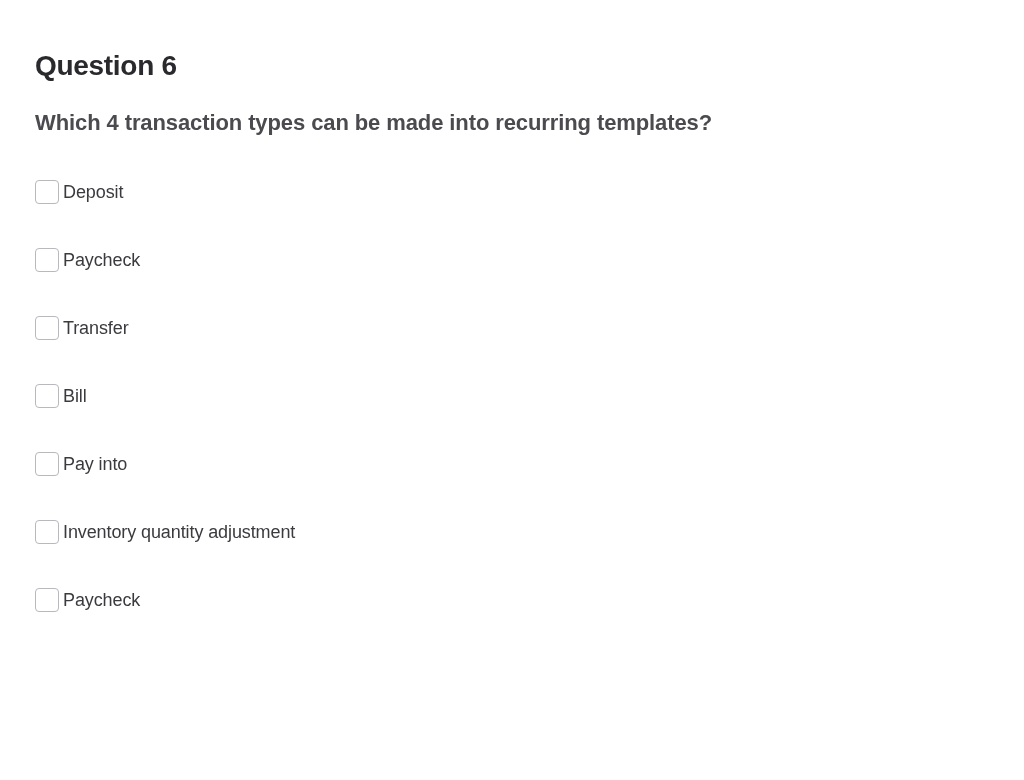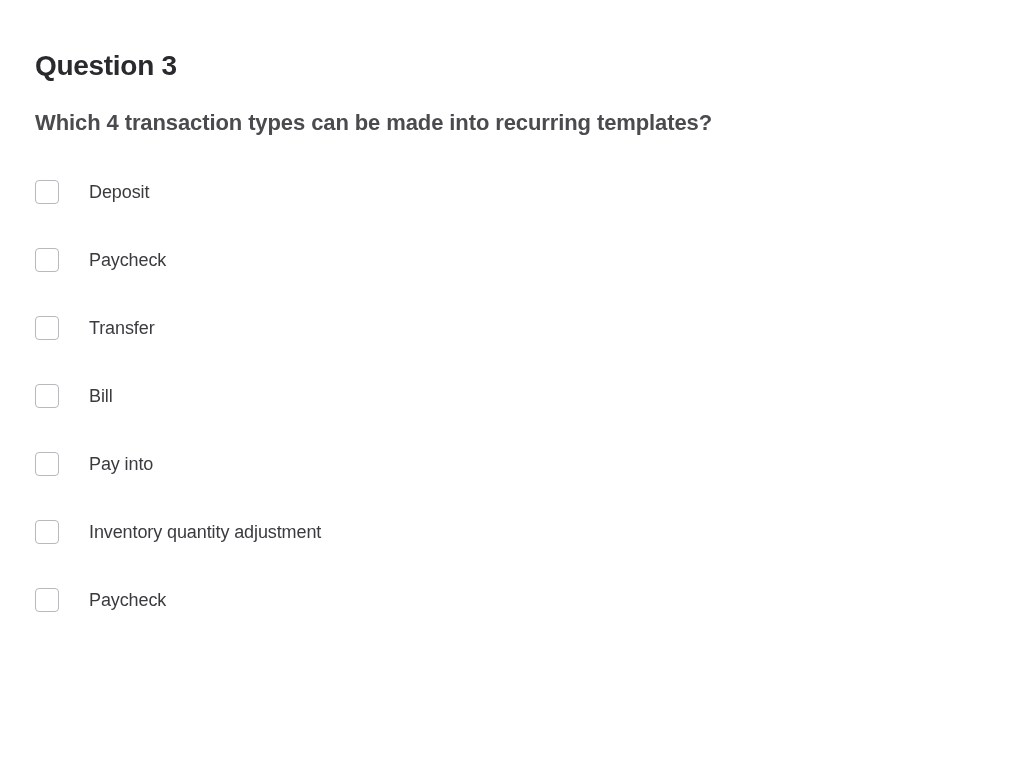--- a/index.html
+++ b/index.html
@@ -30,21 +30,21 @@
       letter-spacing: -0.1px;
     }
     .options-list {
       display: flex;
       flex-direction: column;
       gap: 44px;
     }
     .option-row {
       display: flex;
       align-items: center;
-      gap: 30px;
+      gap: 4px;
       cursor: pointer;
     }
     .checkbox {
       width: 24px;
       height: 24px;
       border: 1.5px solid #b9b9bd;
       border-radius: 4px;
       background: #ffffff;
       flex-shrink: 0;
       display: inline-block;
@@ -52,21 +52,21 @@
     .option-label {
       font-size: 18px;
       font-weight: 400;
       color: #3b3b3f;
       letter-spacing: -0.1px;
     }
   </style>
 </head>
 <body>
 
-<h1 class="question-title">Question 3</h1>
+<h1 class="question-title">Question 6</h1>
 
 <p class="question-prompt">Which 4 transaction types can be made into recurring templates?</p>
 
 <div class="options-list">
   <label class="option-row">
     <span class="checkbox"></span>
     <span class="option-label">Deposit</span>
   </label>
   <label class="option-row">
     <span class="checkbox"></span>

